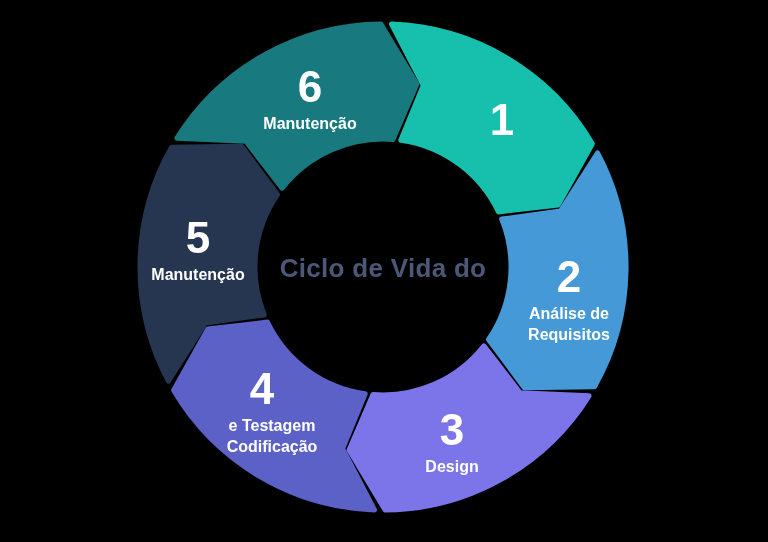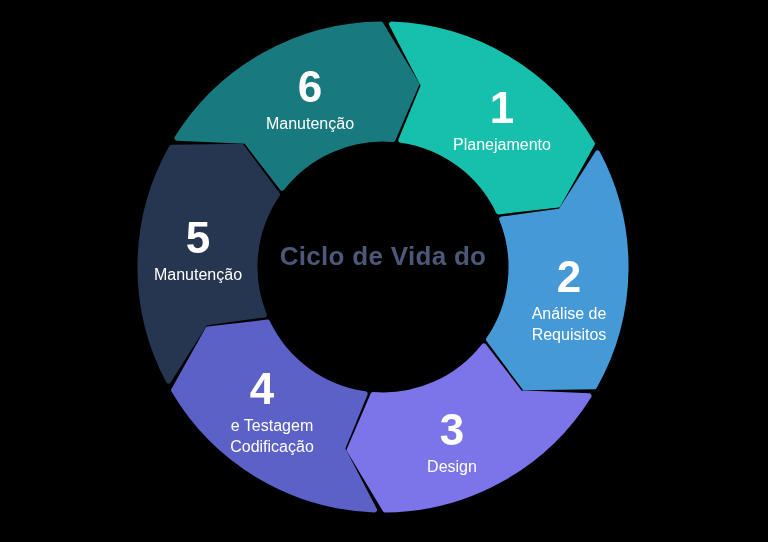--- a/index.html
+++ b/index.html
@@ -12,21 +12,21 @@
   .stage {
     position: relative;
     width: 768px; height: 542px;
   }
   #ring {
     position: absolute;
     left: 0; top: 0;
   }
   .center-title {
     position: absolute;
-    left: 383px; top: 256px;
+    left: 383px; top: 268px;
     transform: translate(-50%, -50%);
     text-align: center;
     font-weight: 700;
     font-size: 26px;
     line-height: 35px;
     letter-spacing: 0.3px;
     white-space: nowrap;
   }
   .badge {
     position: absolute;
@@ -37,21 +37,21 @@
   }
   .badge .num {
     font-size: 44px;
     line-height: 44px;
     font-weight: 700;
   }
   .badge .lbl {
     margin-top: 4px;
     font-size: 16px;
     line-height: 21px;
-    font-weight: 400;
+    font-weight: 700;
   }
 </style>
 </head>
 <body style="background: rgb(0, 0, 0);">
 
 <div class="stage">
 
   <svg id="ring" width="768" height="542" viewBox="0 0 768 542">
       <path d="M391.5,24.1 A243,243 0 0 1 592.4,143.7 L558.3,204.9 L498.5,211.9 A128,128 0 0 0 400.8,140.2 L423.3,85.4 Z" fill="#17bfad" stroke="#17bfad" stroke-width="5" stroke-linejoin="round"></path>
       <path d="M597.6,152.9 A243,243 0 0 1 594.5,386.7 L524.4,387.8 L488.5,339.5 A128,128 0 0 0 501.7,219.1 L560.4,211.1 Z" fill="#4499d6" stroke="#4499d6" stroke-width="5" stroke-linejoin="round"></path>
@@ -60,23 +60,20 @@
       <path d="M168.4,381.1 A243,243 0 0 1 171.5,147.3 L241.6,146.2 L277.5,194.5 A128,128 0 0 0 264.3,314.9 L205.6,322.9 Z" fill="#263650" stroke="#263650" stroke-width="5" stroke-linejoin="round"></path>
       <path d="M176.9,138.2 A243,243 0 0 1 380.9,24.0 L416.9,84.1 L393.0,139.4 A128,128 0 0 0 282.1,188.2 L245.9,141.3 Z" fill="#187a7e" stroke="#187a7e" stroke-width="5" stroke-linejoin="round"></path>
     </svg>
 
   <div class="center-title" style="color: rgb(77, 88, 120);">
     <div>Ciclo de Vida do</div>
   </div>
 
   <div class="badge" style="left: 502px; top: 120px; color: rgb(255, 255, 255);">
     <div class="num">1</div>
-    <div class="lbl">
-      <div>Planejamento</div>
-    </div>
   </div>
 
   <div class="badge" style="left: 569px; top: 300px; color: rgb(255, 255, 255);">
     <div class="num">2</div>
     <div class="lbl">
       <div>Análise de</div>
       <div>Requisitos</div>
     </div>
   </div>
 

